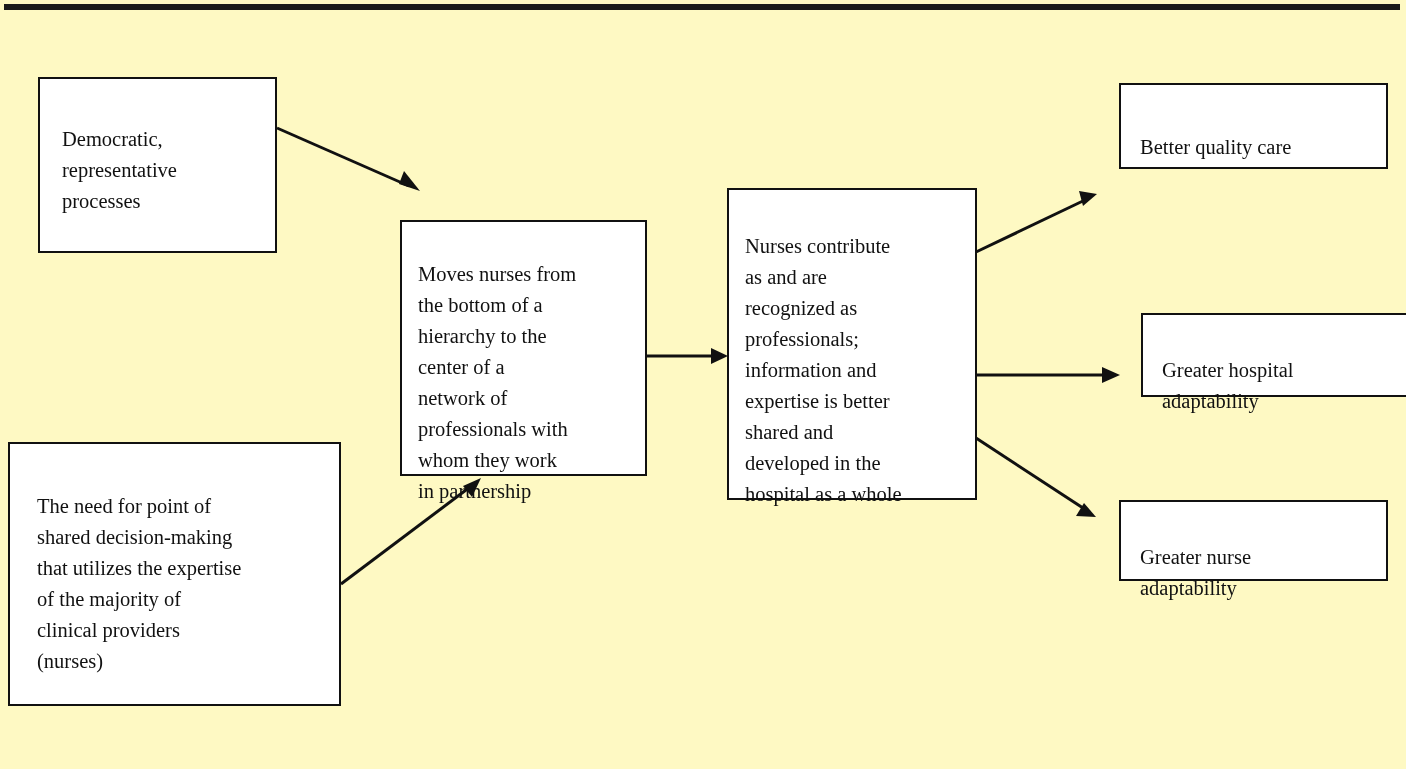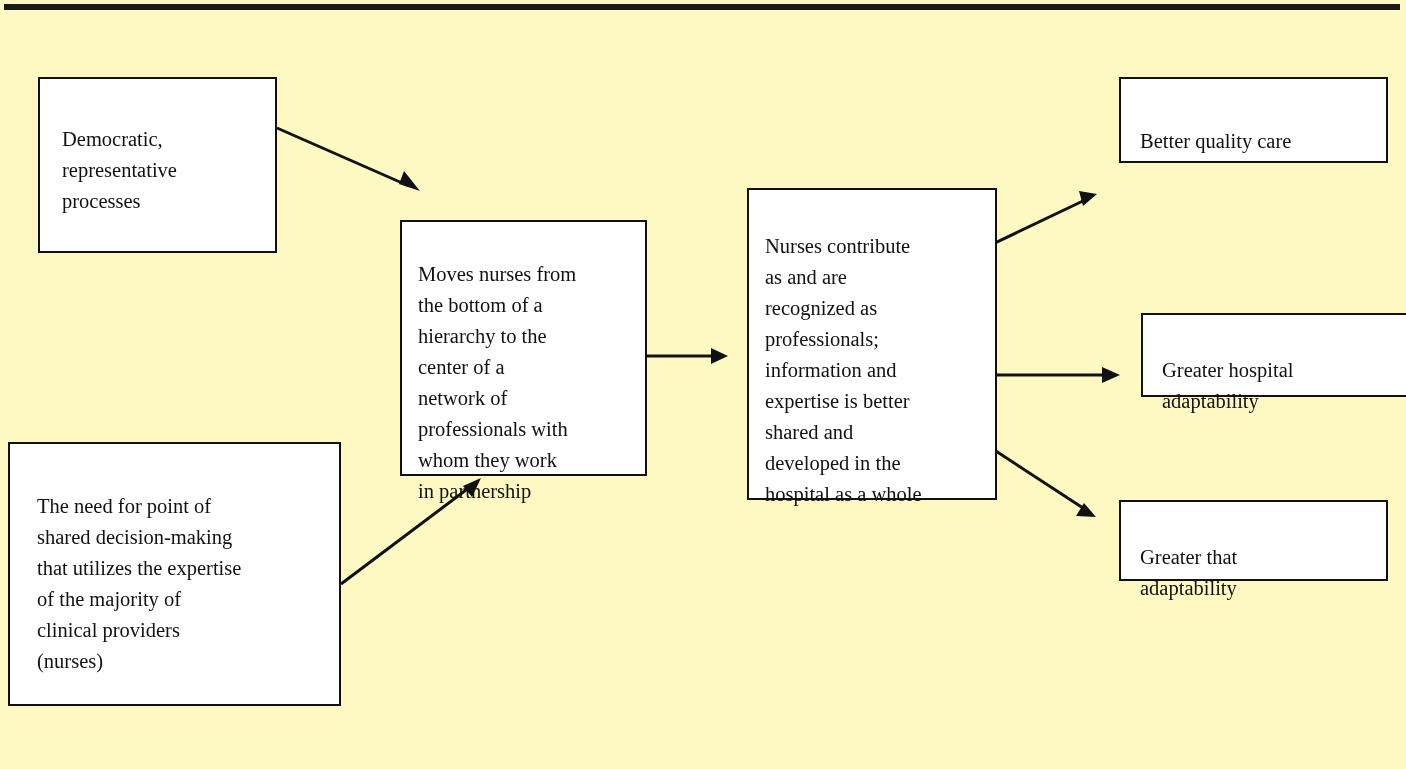--- a/index.html
+++ b/index.html
@@ -35,22 +35,22 @@
     overflow: visible;
   }
   .node .node-text {
     display: block;
     white-space: pre-line;
   }
   
   #node-democratic     { left: 38px;   top: 77px;  width: 239px; height: 176px; padding: 14px 6px 0 22px; }
   #node-need           { left: 8px;    top: 442px; width: 333px; height: 264px; padding: 16px 6px 0 27px; }
   #node-moves          { left: 400px;  top: 220px; width: 247px; height: 256px; padding: 6px 4px 0 16px; }
-  #node-contribute     { left: 727px;  top: 188px; width: 250px; height: 312px; padding: 10px 4px 0 16px; margin-left: 20px; }
-  #node-quality        { left: 1119px; top: 77px;  width: 269px; height: 86px;  padding: 16px 6px 0 19px; }
+  #node-contribute     { left: 727px;  top: 188px; width: 250px; height: 312px; padding: 10px 4px 0 16px; }
+  #node-quality        { left: 1119px; top: 83px;  width: 269px; height: 86px;  padding: 16px 6px 0 19px; }
   #node-hospital       { left: 1141px; top: 313px; width: 300px; height: 84px;  padding: 9px 6px 0 19px; }
   #node-nurse          { left: 1119px; top: 500px; width: 269px; height: 81px;  padding: 9px 6px 0 19px; }
 
   svg#edges {
     position: absolute;
     left: 0;
     top: 0;
     width: 1406px;
     height: 769px;
     pointer-events: none;
@@ -143,17 +143,17 @@
   <div class="node" id="node-quality">
     <span class="node-text">Better quality care</span>
   </div>
 
   <div class="node" id="node-hospital">
     <span class="node-text">Greater hospital
 adaptability</span>
   </div>
 
   <div class="node" id="node-nurse">
-    <span class="node-text">Greater that
+    <span class="node-text">Greater nurse
 adaptability</span>
   </div>
 
 </div>
 
 </body></html>

